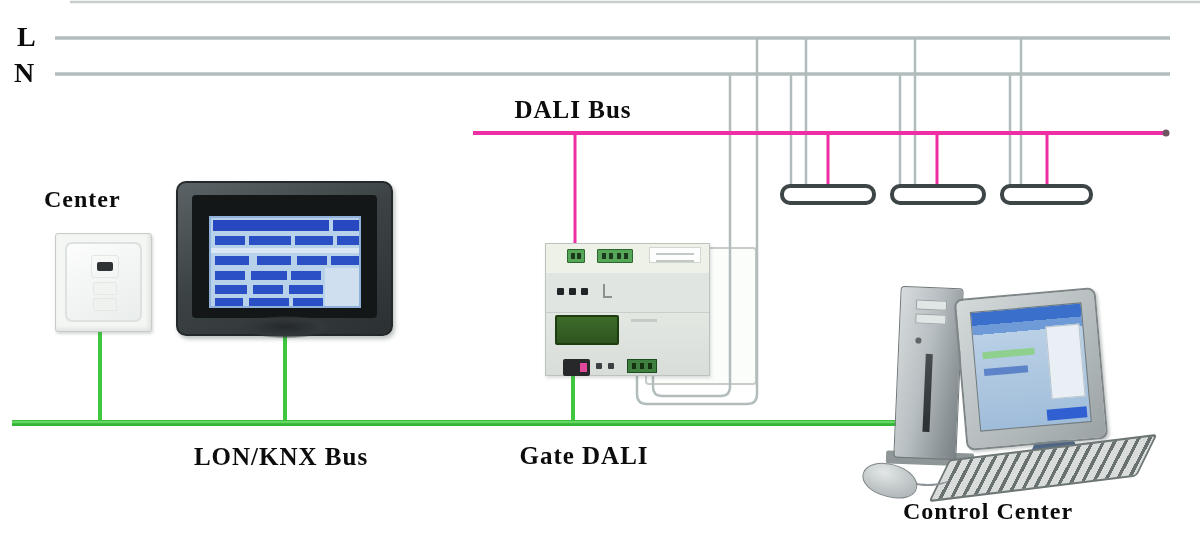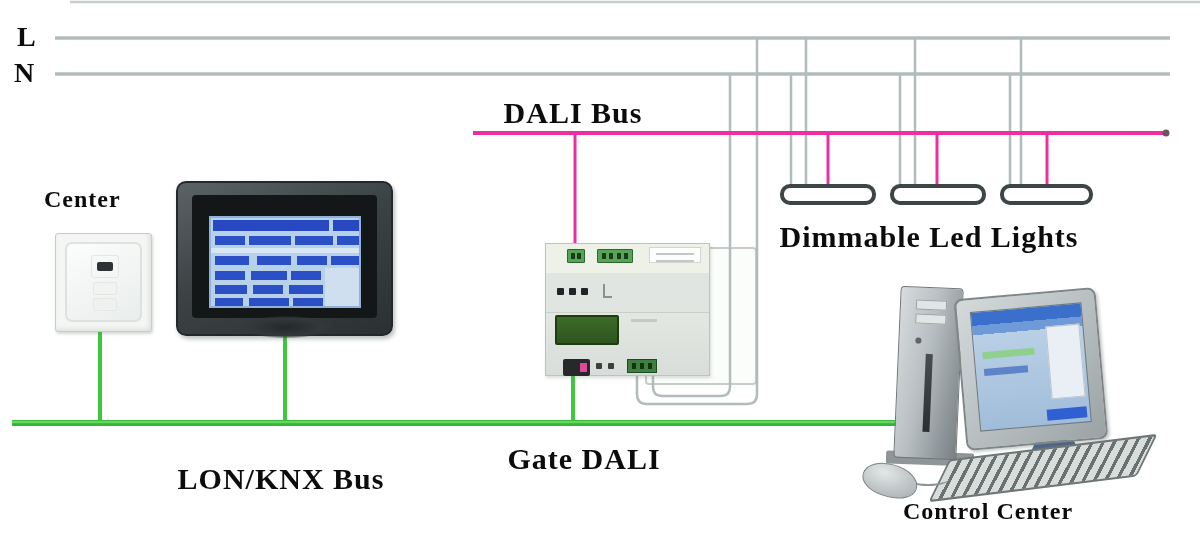--- a/index.html
+++ b/index.html
@@ -5,21 +5,21 @@
   html,body{margin:0;padding:0;background:#ffffff;}
   .stage{
     position:relative;width:1200px;height:557px;background:#ffffff;overflow:hidden;
     font-family:"Liberation Serif", serif;
   }
   .stage *{box-sizing:border-box;}
   svg.wires{position:absolute;left:0;top:0;z-index:2;}
   .dev{position:absolute;z-index:3;}
   .lbl{
     position:absolute;z-index:5;white-space:nowrap;color:#0c0c0c;
-    font-family:"Liberation Serif", serif;font-weight:bold;font-size:30px;letter-spacing:1px;
+    font-family:"Liberation Serif", serif;font-weight:bold;font-size:25px;letter-spacing:1px;
   }
   .lbl.center{transform:translateX(-50%);}
 
   
   .keypad{left:55px;top:233px;width:97px;height:99px;background:#f4f6f4;border:1px solid #c6ccc6;
     border-radius:3px;box-shadow:1px 2px 3px rgba(90,100,100,.25), inset -2px -2px 4px rgba(120,130,130,.18);}
   .keypad .inner{position:absolute;left:9px;top:8px;right:9px;bottom:9px;border:2px solid #dde1df;
     border-radius:7px;background:linear-gradient(150deg,#fcfdfc,#e9edeb);}
   .keypad .slot{position:absolute;left:41px;top:28px;width:16px;height:9px;background:#2e3234;border-radius:2px;}
   .keypad .btn1{position:absolute;left:35px;top:21px;width:28px;height:23px;border:1px solid #e2e6e4;border-radius:3px;}
@@ -229,18 +229,17 @@
     </div>
     <div class="keyboard"></div>
     <div class="cable"></div>
     <div class="mouse"></div>
   </div>
 
   <div class="lbl" style="left:17px;top:21px;font-size:28px;">L</div>
   <div class="lbl" style="left:14px;top:57px;font-size:28px;">N</div>
   <div class="lbl center" style="left:573px;top:96px;">DALI Bus</div>
   <div class="lbl" style="left:44px;top:186px;font-size:24px;">Center</div>
-  <div class="lbl center" style="left:929px;top:220px;">Dimmable Led Lights</div>
-  <div class="lbl center" style="left:281px;top:443px;margin-top:19px;">LON/KNX Bus</div>
+  <div class="lbl center" style="left:281px;top:443px;">LON/KNX Bus</div>
   <div class="lbl center" style="left:988px;top:498px;font-size:24px;">Control Center</div>
   <div class="lbl center" style="left:584px;top:442px;">Gate DALI</div>
 
 </div>
 
 </body></html>

